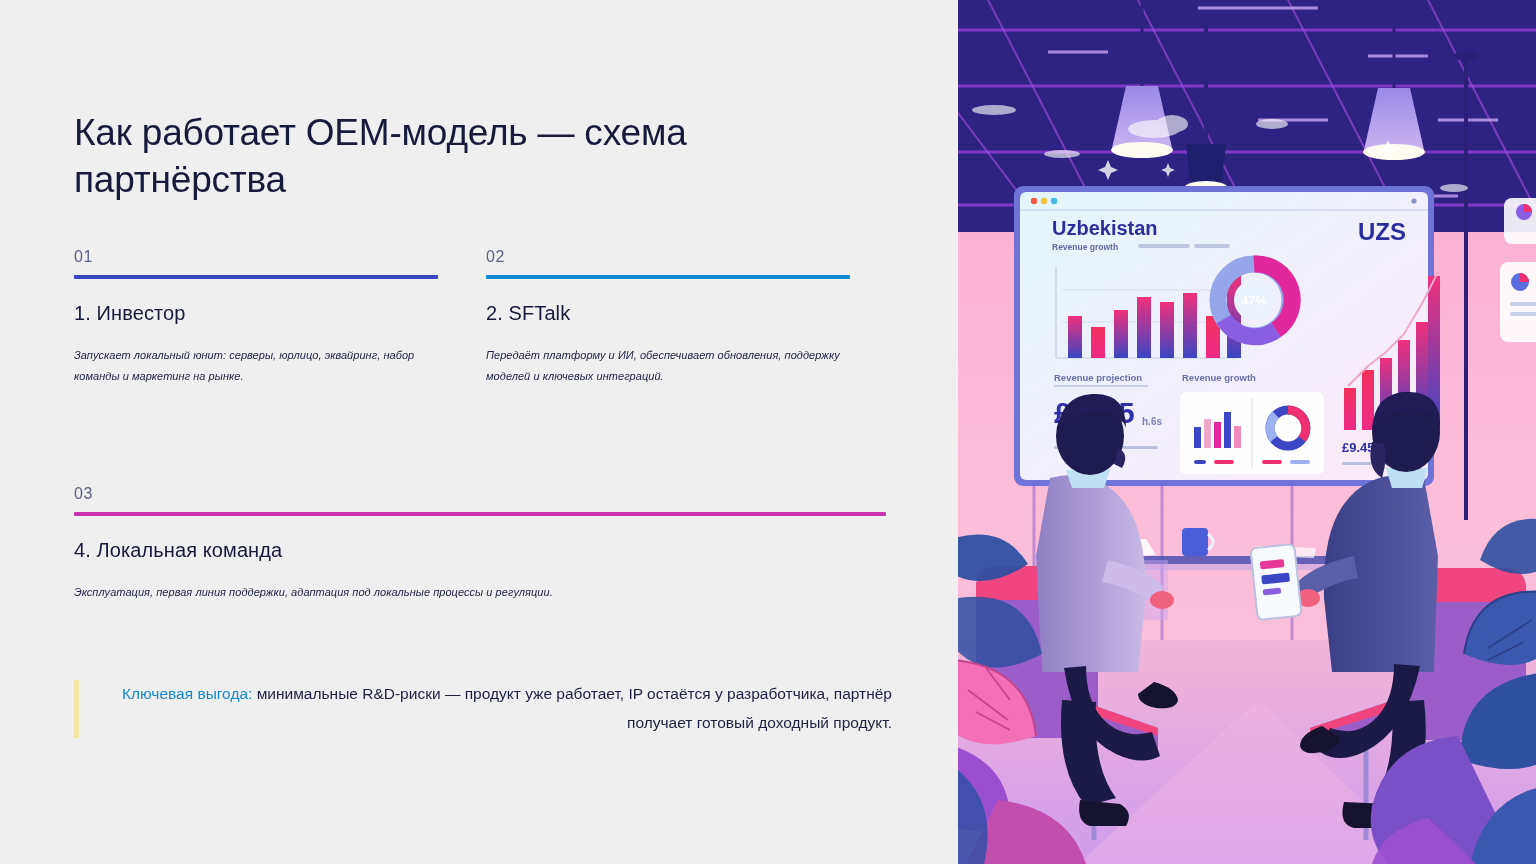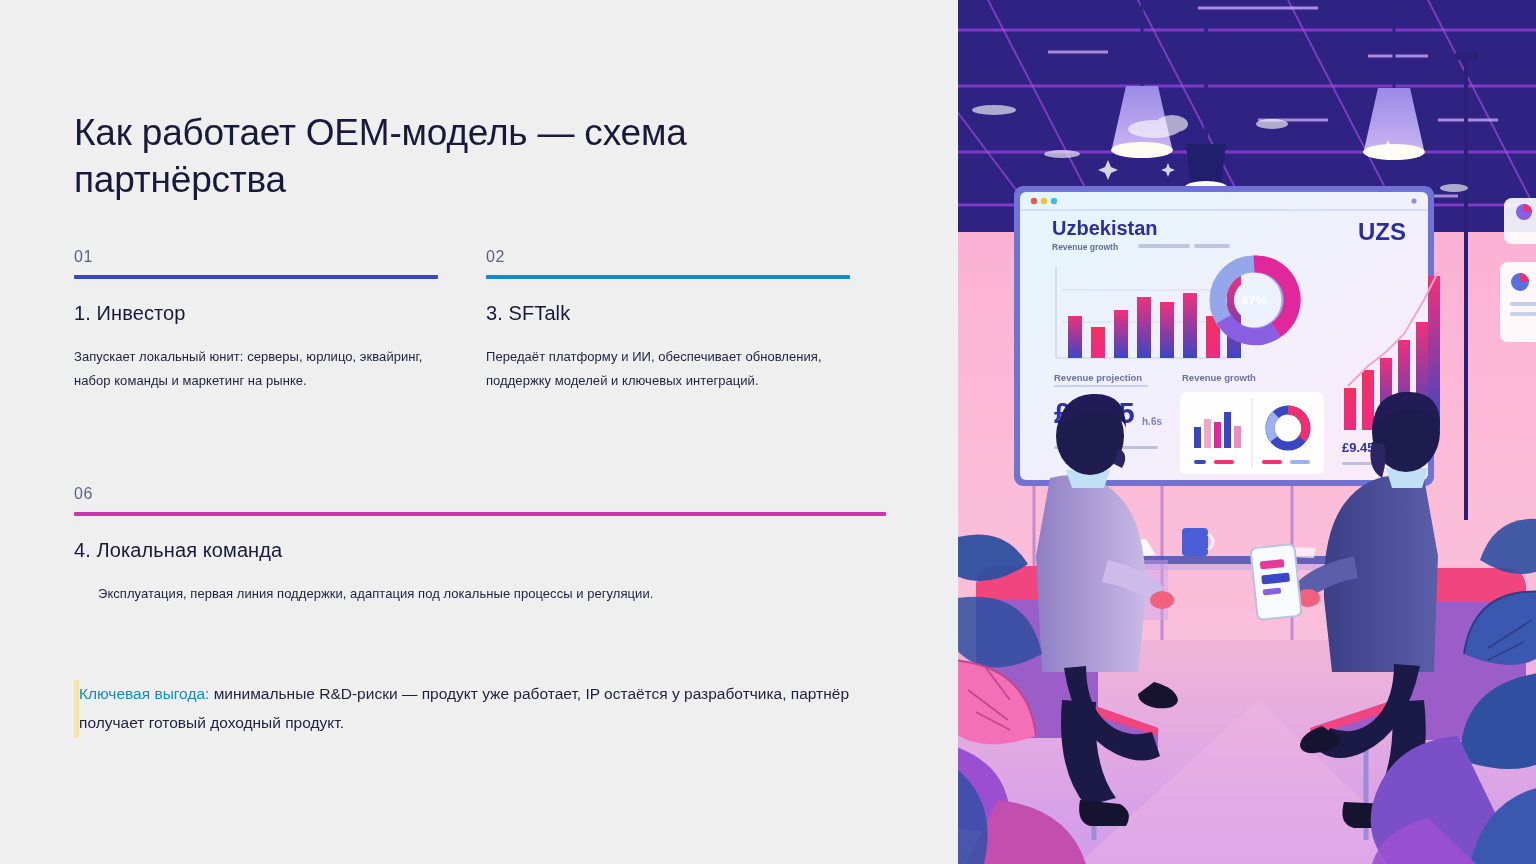--- a/index.html
+++ b/index.html
@@ -60,41 +60,43 @@
 
   .card-head {
     margin-top:23px;
     font-size:20px;
     font-weight:400;
     color:#171a3a;
     letter-spacing:0.1px;
   }
   .card-body {
     margin-top:20px;
-    font-size:13px;
+    font-size:11px;
     line-height:1.86;
     color:#1d2040;
     letter-spacing:0.05px;
+    font-style:italic;
   }
 
   .wide {
     position:absolute;
     left:74px; top:484px;
     width:812px;
   }
-  .wide .card-body { max-width:790px;margin-left:24px; }
+  .wide .card-body { max-width:790px; }
 
   .callout {
     position:absolute;
     left:74px; top:680px;
     width:818px;
     font-size:15.5px;
     line-height:1.86;
     color:#1d2040;
     border-left:5px solid #f3e7a8;
+    text-align:right;
   }
   .callout .k { color:#1189ce; }
 
   
   .art {
     position:absolute;
     left:958px; top:0;
     width:578px; height:864px;
     overflow:hidden;
     background:#b91c1c;
@@ -115,28 +117,28 @@
       <div class="col">
         <div class="card-num">01</div>
         <div class="rule c1"></div>
         <div class="card-head">1. Инвестор</div>
         <div class="card-body">Запускает локальный юнит: серверы, юрлицо, эквайринг, набор команды и маркетинг на рынке.</div>
       </div>
 
       <div class="col">
         <div class="card-num">02</div>
         <div class="rule c2"></div>
-        <div class="card-head">3. SFTalk</div>
+        <div class="card-head">2. SFTalk</div>
         <div class="card-body">Передаёт платформу и ИИ, обеспечивает обновления, поддержку моделей и ключевых интеграций.</div>
       </div>
 
     </div>
 
     <div class="wide">
-      <div class="card-num">06</div>
+      <div class="card-num">03</div>
       <div class="rule c3"></div>
       <div class="card-head">4. Локальная команда</div>
       <div class="card-body">Эксплуатация, первая линия поддержки, адаптация под локальные процессы и регуляции.</div>
     </div>
 
     <p class="callout"><span class="k">Ключевая выгода:</span><span> минимальные R&amp;D-риски — продукт уже работает, IP остаётся у разработчика, партнёр получает готовый доходный продукт.</span></p>
 
   </div>
 
   <div class="art">

